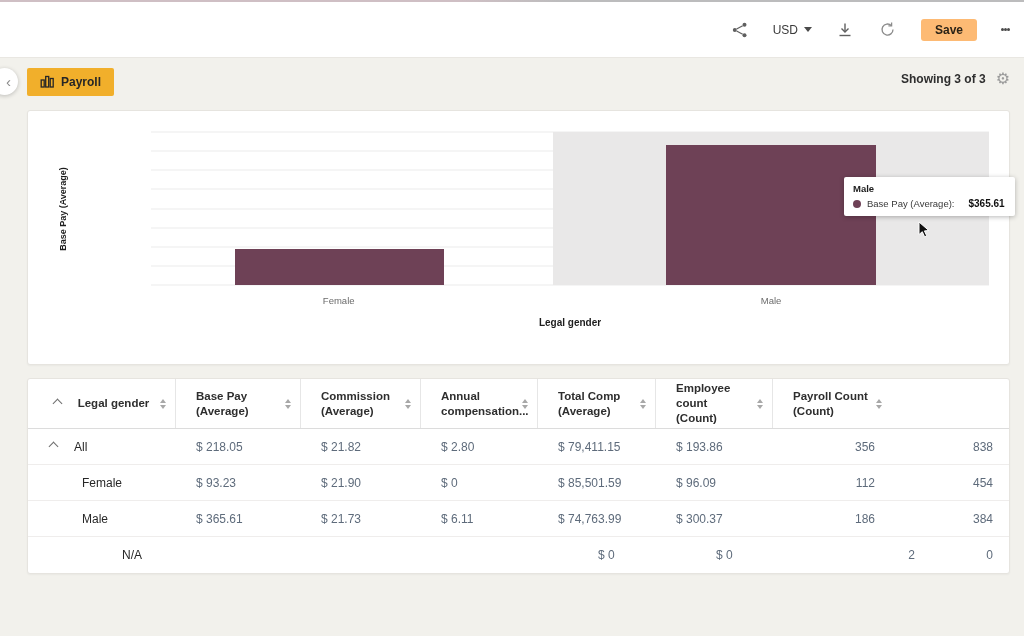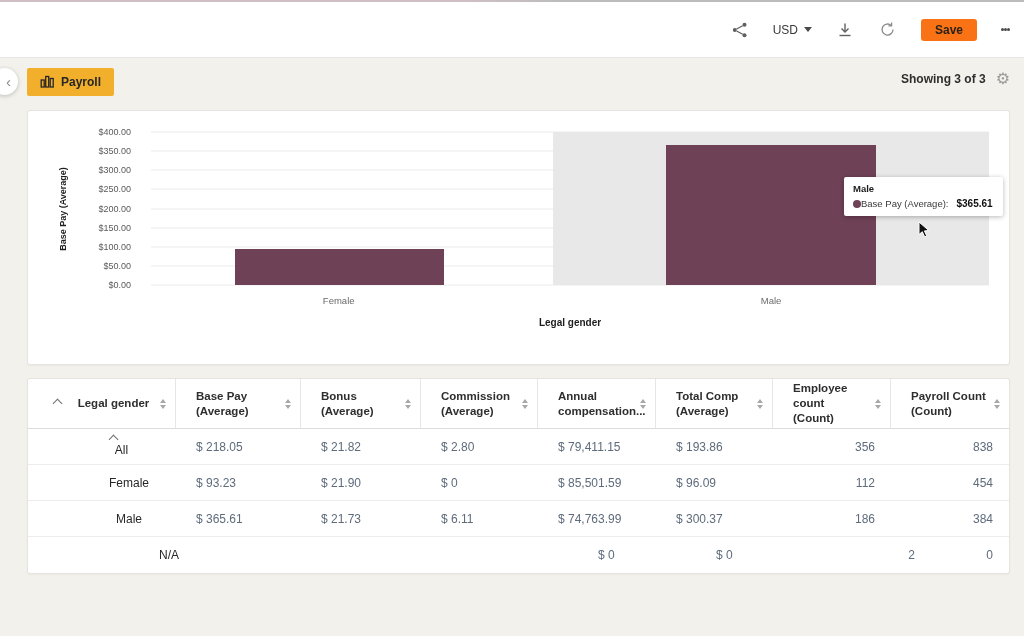--- a/index.html
+++ b/index.html
@@ -9,21 +9,21 @@
   
   .top-line{position:absolute;left:0;top:0;width:1024px;height:2px;
     background:linear-gradient(90deg,#cfbfc4 0%,#cfbfc4 45%,#bcbcbd 55%,#bcbcbd 100%);}
   .toolbar{position:absolute;left:0;top:2px;width:1024px;height:56px;background:#fff;
     display:flex;align-items:center;justify-content:flex-end;gap:24px;padding-right:14px;
     border-bottom:1px solid #e9e7e2;}
   .icon-btn{display:flex;align-items:center;justify-content:center;cursor:pointer;}
   .currency{display:flex;align-items:center;gap:6px;font-size:12px;color:#3a3a3a;cursor:pointer;}
   .caret-down{width:0;height:0;border-left:4px solid transparent;border-right:4px solid transparent;
     border-top:5px solid #4a4a4a;}
-  .save-btn{background:#f97316;border:none;border-radius:3px;padding:4px 14px;
+  .save-btn{background:#fdba74;border:none;border-radius:3px;padding:4px 14px;
     font-size:12px;font-weight:bold;color:#2b2317;cursor:pointer;font-family:inherit;}
   .kebab i{display:block;width:3px;height:3px;border-radius:50%;background:#4a4a4a;margin:2.5px 0;}
 
   
   .content{position:absolute;left:0;top:58px;width:1024px;height:578px;background:#F2F1EC;}
 
   .back-circle{position:absolute;left:-9px;top:10px;width:27px;height:27px;border-radius:50%;
     background:#fff;border:none;box-shadow:0 1px 4px rgba(0,0,0,.22);color:#8a8a8a;
     font-size:15px;line-height:27px;text-align:center;padding:0 0 0 8px;cursor:pointer;}
   .charts-btn{position:absolute;left:27px;top:10px;height:28px;background:#F1AF2B;border:none;
@@ -48,21 +48,21 @@
   .bar.male{left:61.5%;}
   .xlabels{position:absolute;left:123px;top:184px;width:838px;height:14px;}
   .xlabel{position:absolute;transform:translateX(-50%);font-size:9.5px;color:#6b6b6b;}
   .xlabel.female{left:22.4%;}
   .xlabel.male{left:74%;}
   .xtitle{position:absolute;left:123px;top:206px;width:838px;text-align:center;
     font-size:10px;font-weight:bold;color:#1d1d1d;}
   .chart-tooltip{position:absolute;left:816px;top:66px;background:#fff;border-radius:2px;
     box-shadow:0 1px 5px rgba(0,0,0,.28);padding:6px 10px 7px 9px;z-index:5;white-space:nowrap;}
   .tt-title{font-size:9.5px;font-weight:bold;color:#1c1c1c;margin-bottom:4px;}
-  .tt-row{display:flex;align-items:center;font-size:9.5px;color:#3a3a3a;}
+  .tt-row{display:flex;align-items:center;gap:6px;font-size:9.5px;color:#3a3a3a;}
   .tt-dot{width:8px;height:8px;border-radius:50%;flex:none;}
   .tt-value{font-weight:bold;color:#111;margin-left:8px;font-size:10px;}
   .cursor{position:absolute;left:890px;top:110px;z-index:6;}
 
   
   .table-card{position:absolute;left:27px;top:320px;width:983px;background:#fff;
     border:1px solid #e6e4df;border-radius:3px;box-shadow:0 1px 2px rgba(0,0,0,.04);}
   .thead,.trow{display:grid;grid-template-columns:148px 125px 120px 117px 118px 117px 118px 1fr;}
   .thead{height:50px;border-bottom:1px solid #dcdcdc;}
   .th{position:relative;display:flex;flex-direction:column;justify-content:center;
@@ -74,21 +74,21 @@
   .sort{position:absolute;right:9px;top:50%;transform:translateY(-50%);
     display:flex;flex-direction:column;align-items:center;gap:2px;}
   .sort::before{content:"";width:0;height:0;border-left:3.5px solid transparent;
     border-right:3.5px solid transparent;border-bottom:4px solid #a8a8a8;}
   .sort::after{content:"";width:0;height:0;border-left:3.5px solid transparent;
     border-right:3.5px solid transparent;border-top:4px solid #a8a8a8;}
   .chev{width:7px;height:7px;border-left:1.5px solid #6e6e6e;border-top:1.5px solid #6e6e6e;
     transform:rotate(45deg);flex:none;cursor:pointer;}
   .trow{height:36px;align-items:center;font-size:12px;border-bottom:1px solid #efedec;}
   .trow:last-child{border-bottom:none;padding-left:40px;}
-  .td{padding-left:20px;color:#5e6b7b;flex-direction:column;}
+  .td{padding-left:20px;color:#5e6b7b;}
   .td.num{text-align:right;padding-left:0;padding-right:16px;}
   .td.label-cell{display:flex;align-items:center;color:#272727;padding-left:22px;}
   .td.label-cell .row-label{margin-left:17px;}
   .td.label-cell.child .row-label{margin-left:32px;}
 </style>
 </head>
 <body>
 
 <div class="top-line"></div>
 
@@ -144,31 +144,20 @@
     <span>Payroll</span>
   </button>
 
   <div class="subheader-right">
     <span class="showing-label">Showing 3 of 3</span>
     <span class="gear">⚙</span>
   </div>
 
   <div class="chart-card">
     <div class="ylabel">Base Pay (Average)</div>
-    <div class="yticks">
-        <div class="ytick" style="top: 0%;">$400.00</div>
-        <div class="ytick" style="top: 12.5%;">$350.00</div>
-        <div class="ytick" style="top: 25%;">$300.00</div>
-        <div class="ytick" style="top: 37.5%;">$250.00</div>
-        <div class="ytick" style="top: 50%;">$200.00</div>
-        <div class="ytick" style="top: 62.5%;">$150.00</div>
-        <div class="ytick" style="top: 75%;">$100.00</div>
-        <div class="ytick" style="top: 87.5%;">$50.00</div>
-        <div class="ytick" style="top: 100%;">$0.00</div>
-      </div>
     <div class="plot">
       <div>
           <div class="gridline" style="top: 0%;"></div>
           <div class="gridline" style="top: 12.5%;"></div>
           <div class="gridline" style="top: 25%;"></div>
           <div class="gridline" style="top: 37.5%;"></div>
           <div class="gridline" style="top: 50%;"></div>
           <div class="gridline" style="top: 62.5%;"></div>
           <div class="gridline" style="top: 75%;"></div>
           <div class="gridline" style="top: 87.5%;"></div>
@@ -208,24 +197,20 @@
           <span>Legal gender</span>
         </span>
         <span class="sort"></span>
       </div>
       <div class="th">
         <span>Base Pay</span>
         <span>(Average)</span>
         <span class="sort"></span>
       </div>
       <div class="th">
-        <span>Bonus (Average)</span>
-        <span class="sort"></span>
-      </div>
-      <div class="th">
         <span>Commission</span>
         <span>(Average)</span>
         <span class="sort"></span>
       </div>
       <div class="th">
         <span>Annual</span>
         <span>compensation...</span>
         <span class="sort"></span>
       </div>
       <div class="th">

